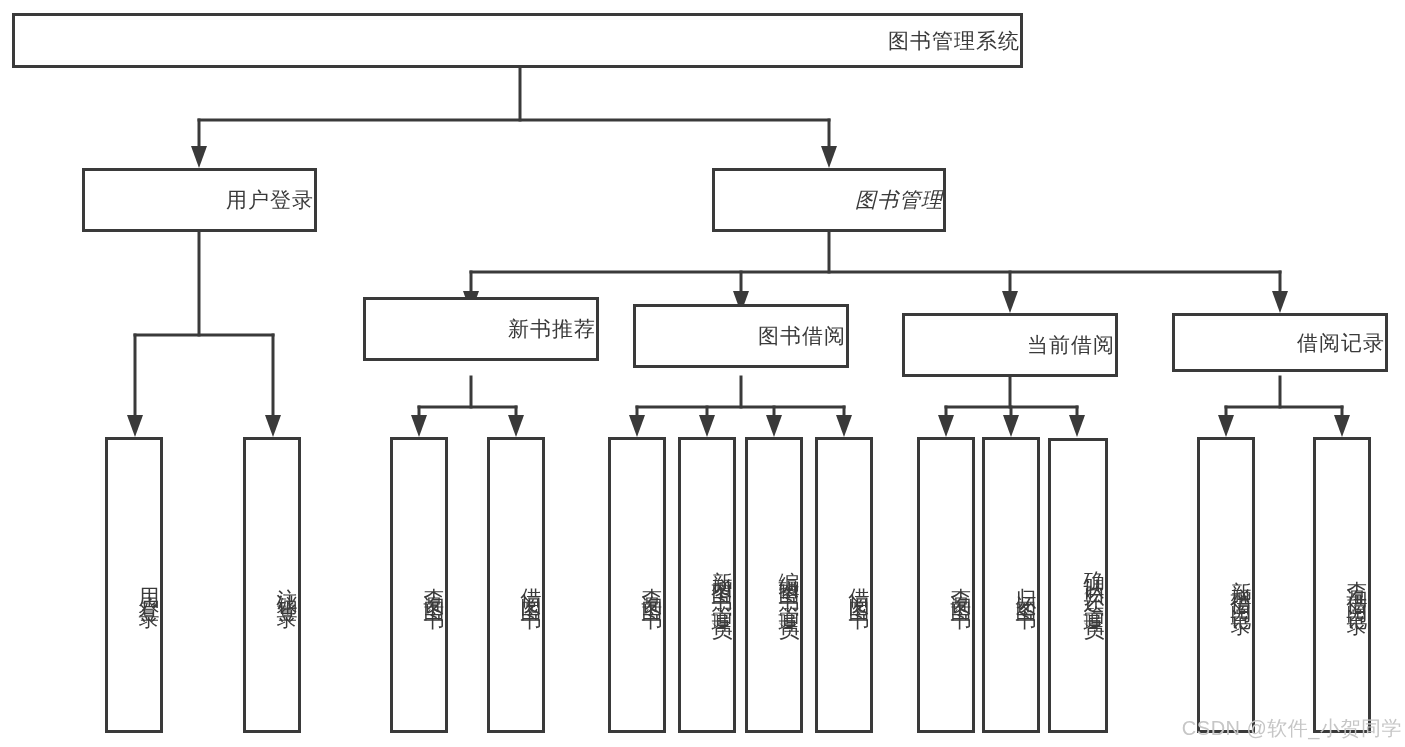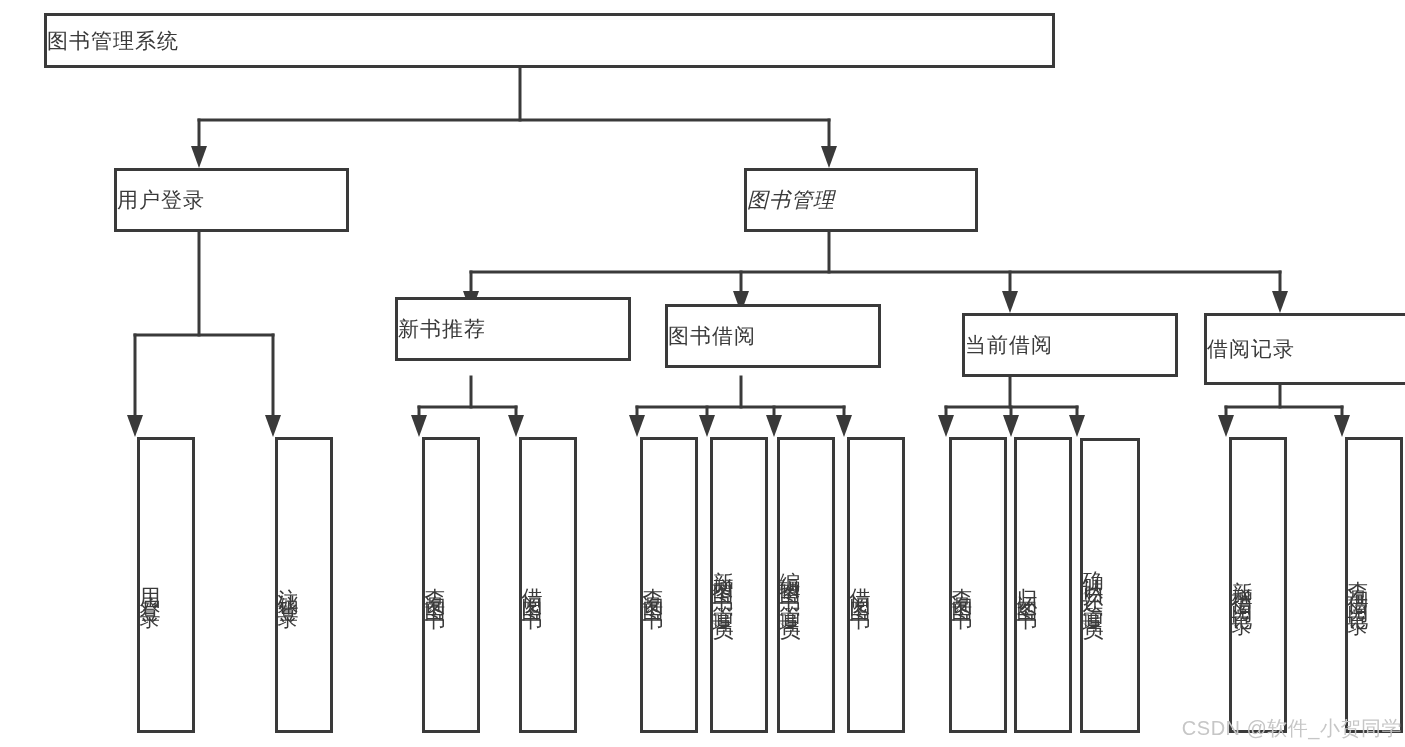--- a/index.html
+++ b/index.html
@@ -4,24 +4,23 @@
 <style>
   html, body { margin: 0; padding: 0; background: #ffffff; }
   body { width: 1405px; height: 747px; font-family: "Liberation Sans", "DejaVu Sans", sans-serif; }
   .canvas {
     position: relative; width: 1405px; height: 747px; background: #ffffff; overflow: hidden;
   }
   .connectors { position: absolute; left: 0; top: 0; z-index: 1; }
   .box {
     position: absolute; box-sizing: border-box;
     border: 3px solid #3a3a3a; background: #ffffff;
-    display: flex; align-items: center; justify-content: flex-start;
+    display: flex; align-items: center; justify-content: flex-end;
     color: #3a3a3a; font-size: 21px; z-index: 2;
     letter-spacing: 1px;
-    margin-left: 32px;
   }
   .leaf .vtext {
     writing-mode: vertical-rl; text-orientation: mixed;
     letter-spacing: 7px; line-height: 1; white-space: nowrap;
   }
   .watermark {
     position: absolute; right: 3px; bottom: 5px; z-index: 3;
     color: #c6c6c6; font-size: 20px; letter-spacing: 0.5px; margin-top: 20px;
   }
 </style>
@@ -106,24 +105,24 @@
   <div class="box" style="left:712px; top:168px; width:234px; height:64px;font-style:italic;">
     <span>图书管理</span>
   </div>
 
   <div class="box" style="left:363px; top:297px; width:236px; height:64px;">
     <span>新书推荐</span>
   </div>
   <div class="box" style="left:633px; top:304px; width:216px; height:64px;">
     <span>图书借阅</span>
   </div>
-  <div class="box" style="left:930px; top:313px; width:216px; height:64px;">
+  <div class="box" style="left:902px; top:313px; width:216px; height:64px;">
     <span>当前借阅</span>
   </div>
-  <div class="box" style="left:1172px; top:313px; width:216px; height:72px;">
+  <div class="box" style="left:1172px; top:313px; width:216px; height:59px;">
     <span>借阅记录</span>
   </div>
 
   <div class="box leaf" style="left:105px; top:437px; width:58px; height:296px;">
     <span class="vtext">用户登录</span>
   </div>
   <div class="box leaf" style="left:243px; top:437px; width:58px; height:296px;">
     <span class="vtext">注销登录</span>
   </div>
 

